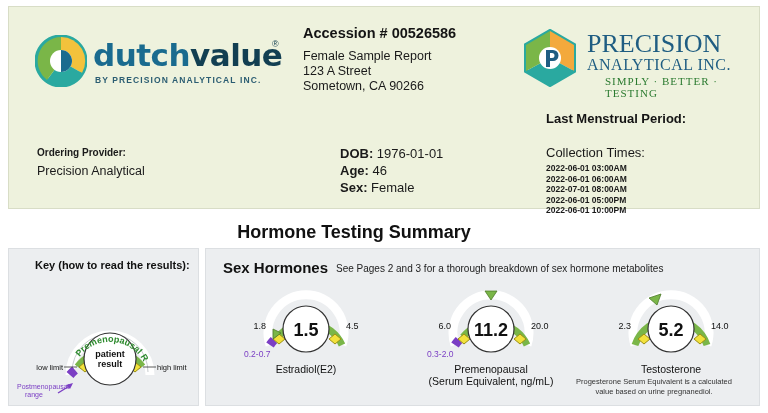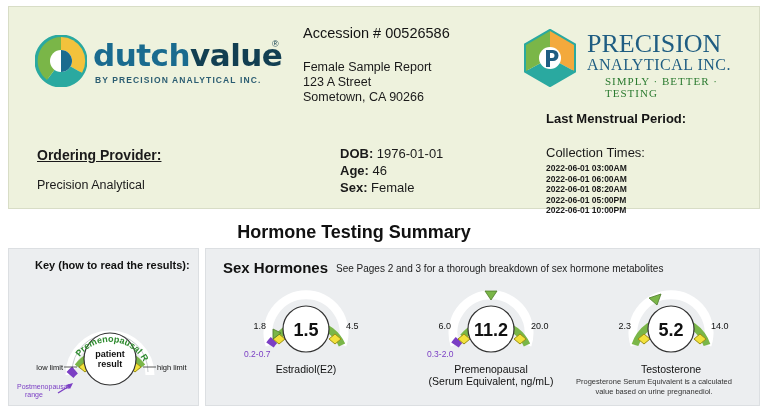--- a/index.html
+++ b/index.html
@@ -75,23 +75,23 @@
 
   
   .accession-block {
     position: absolute;
     left: 294px;
     top: 18px;
     width: 215px;
   }
   .accession-line {
     font-size: 14.5px;
-    font-weight: normal;
+    font-weight: bold;
     color: #141414;
-    margin-bottom: 19px;
+    margin-bottom: 8px;
   }
   .accession-sub {
     font-size: 12.5px;
     color: #1a1a1a;
     line-height: 15px;
   }
 
   
   .precision-logo {
     position: absolute;
@@ -143,24 +143,23 @@
     font-weight: bold;
     color: #141414;
   }
 
   .ordering {
     position: absolute;
     left: 28px;
     top: 140px;
   }
   .ordering .title {
-    font-size: 14px;
-    font-weight: bold;
-    margin-bottom: 15px;
-    text-decoration: underline;
+    font-size: 10px;
+    font-weight: bold;
+    margin-bottom: 6px;
   }
   .ordering .val {
     font-size: 12.5px;
   }
 
   .demographics {
     position: absolute;
     left: 292px;
     top: 138px;
     font-size: 13px;
@@ -325,21 +324,21 @@
   <div class="demographics">
     <div><b>DOB:</b> <span>1976-01-01</span></div>
     <div><b>Age:</b> <span>46</span></div>
     <div><b>Sex:</b> <span>Female</span></div>
   </div>
 
   <div class="collection">
     <div class="title">Collection Times:</div>
     <div class="time">2022-06-01 03:00AM</div>
     <div class="time">2022-06-01 06:00AM</div>
-    <div class="time">2022-06-01 08:20AM</div>
+    <div class="time">2022-07-01 08:00AM</div>
     <div class="time">2022-06-01 05:00PM</div>
     <div class="time">2022-06-01 10:00PM</div>
   </div>
 </div>
 
 <div class="section-title">Hormone Testing Summary</div>
 
 <div class="key-panel">
   <div class="key-title">Key (how to read the results):</div>
   <svg class="key-svg" width="179" height="126" viewBox="0 0 179 126">

